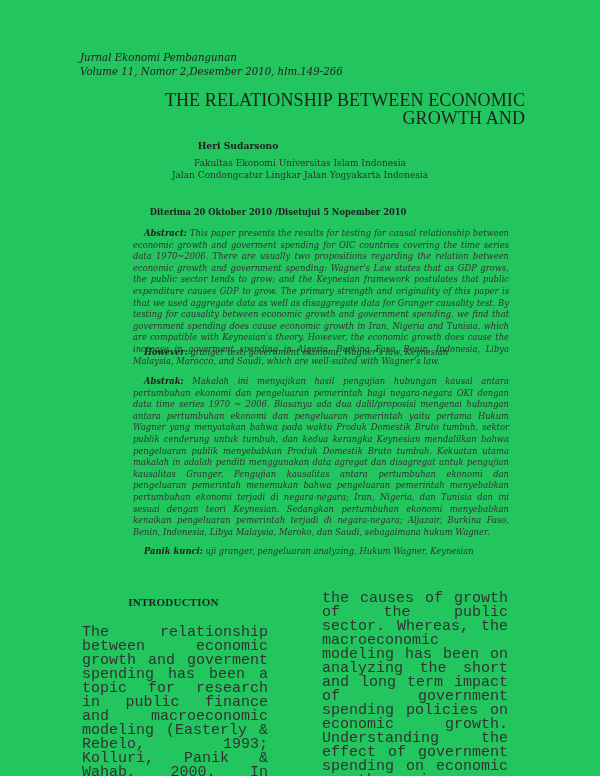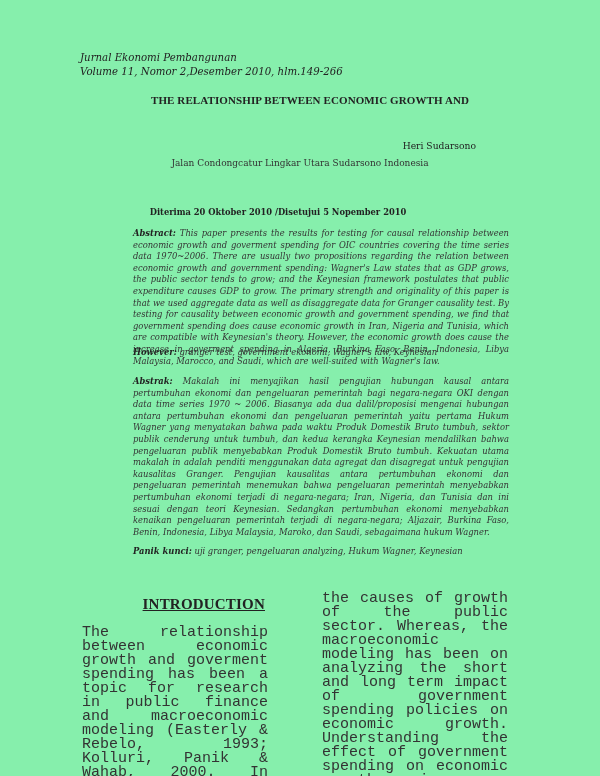--- a/index.html
+++ b/index.html
@@ -1,33 +1,33 @@
 <!DOCTYPE html>
 <html><head>
 <meta charset="utf-8">
 <style>
   html, body { margin: 0; padding: 0; background: #ffffff; }
   body { width: 600px; height: 776px; position: relative; overflow: hidden;
          font-family: "DejaVu Serif", "Liberation Serif", serif; color: #222; }
-  .page { position: absolute; left: 0; top: 0; width: 600px; height: 776px; background: #86efac; }
+  .page { position: absolute; left: 0; top: 0; width: 600px; height: 776px; background: #22c55e; }
   .journal { position: absolute; left: 80px; top: 51px; font-style: italic; font-size: 10.2px; line-height: 14px; color: #222; }
-  .title { position: absolute; left: 95px; top: 91px; width: 430px; text-align: center;
-           font-family: "Liberation Serif", serif; font-weight: bold; font-size: 11px; line-height: 18px; letter-spacing: 0.1px; color: #222; }
-  .author { position: absolute; left: 0; top: 140px; width: 476px; text-align: right; font-weight: normal; font-size: 9.2px; color:#222; }
+  .title { position: absolute; left: 95px; top: 91px; width: 430px; text-align: right;
+           font-family: "Liberation Serif", serif; font-weight: normal; font-size: 18px; line-height: 18px; letter-spacing: 0.1px; color: #222; }
+  .author { position: absolute; left: 0; top: 140px; width: 476px; text-align: center; font-weight: bold; font-size: 9.2px; color:#222; }
   .affil { position: absolute; left: 0; top: 157px; width: 600px; text-align: center; font-size: 9px; line-height: 12px; color:#333; }
   .dates { position: absolute; left: 0; top: 207px; width: 556px; text-align: center; font-weight: bold; font-size: 8.3px; color:#222; }
   .abs { position: absolute; left: 133px; width: 376px; font-style: italic; font-size: 8.4px; line-height: 11.6px;
          text-align: justify; color: #333; font-family: "DejaVu Serif", serif; }
-  .abs .lbl { font-weight: bold; font-style: italic; color: #222; }
+  .abs .lbl { font-weight: bold; font-style: italic; color: #222; margin-left: 11px; }
   .abs-en { top: 228px; }
   .kw-en { top: 347px; }
   .abs-id { top: 376px; }
   .kw-id { top: 546px; }
-  .intro-heading { position: absolute; left: 82px; top: 596px; width: 183px; text-align: right;
-                   font-family: "Liberation Serif", serif; font-weight: bold; font-size: 15px; letter-spacing: 0.2px; color:#222;text-decoration:underline; }
+  .intro-heading { position: absolute; left: 82px; top: 596px; width: 183px; text-align: center;
+                   font-family: "Liberation Serif", serif; font-weight: bold; font-size: 11px; letter-spacing: 0.2px; color:#222; }
   .col { position: absolute; width: 186px; font-size: 15px; line-height: 14px; text-align: justify;
          color: #333; font-family: Liberation Mono, monospace; }
   .col-left { left: 82px; top: 626px; }
   .col-right { left: 322px; top: 592px; }
 </style>
 </head>
 <body>
 
 <div class="page">
 
@@ -36,21 +36,22 @@
     <div>Volume 11, Nomor 2,Desember 2010, hlm.149-266</div>
   </div>
 
   <div class="title">
     <div>THE RELATIONSHIP BETWEEN ECONOMIC GROWTH AND</div>
   </div>
 
   <div class="author">Heri Sudarsono</div>
 
   <div class="affil">
-    <div>Jalan Condongcatur Lingkar Utara Sudarsono Indonesia</div>
+    <div>Fakultas Ekonomi Universitas Islam Indonesia</div>
+    <div>Jalan Condongcatur Lingkar Jalan Yogyakarta Indonesia</div>
   </div>
 
   <div class="dates">Diterima 20 Oktober 2010 /Disetujui 5 Nopember 2010</div>
 
   <div class="abs abs-en">
     <span class="lbl">Abstract:</span>
     <span>This paper presents the results for testing for causal relationship between economic growth and goverment spending for OIC countries covering the time series data 1970~2006. There are usually two propositions regarding the relation between economic growth and government spending: Wagner's Law states that as GDP grows, the public sector tends to grow; and the Keynesian framework postulates that public expenditure causes GDP to grow. The primary strength and originality of this paper is that we used aggregate data as well as disaggregate data for Granger causality test. By testing for causality between economic growth and government spending, we find that government spending does cause economic growth in Iran, Nigeria and Tunisia, which are compatible with Keynesian's theory. However, the economic growth does cause the increase in goverment spending in Algeria, Burkina Faso, Benin, Indonesia, Libya Malaysia, Marocco, and Saudi, which are well-suited with Wagner's law.</span>
   </div>
 
   <div class="abs kw-en">

